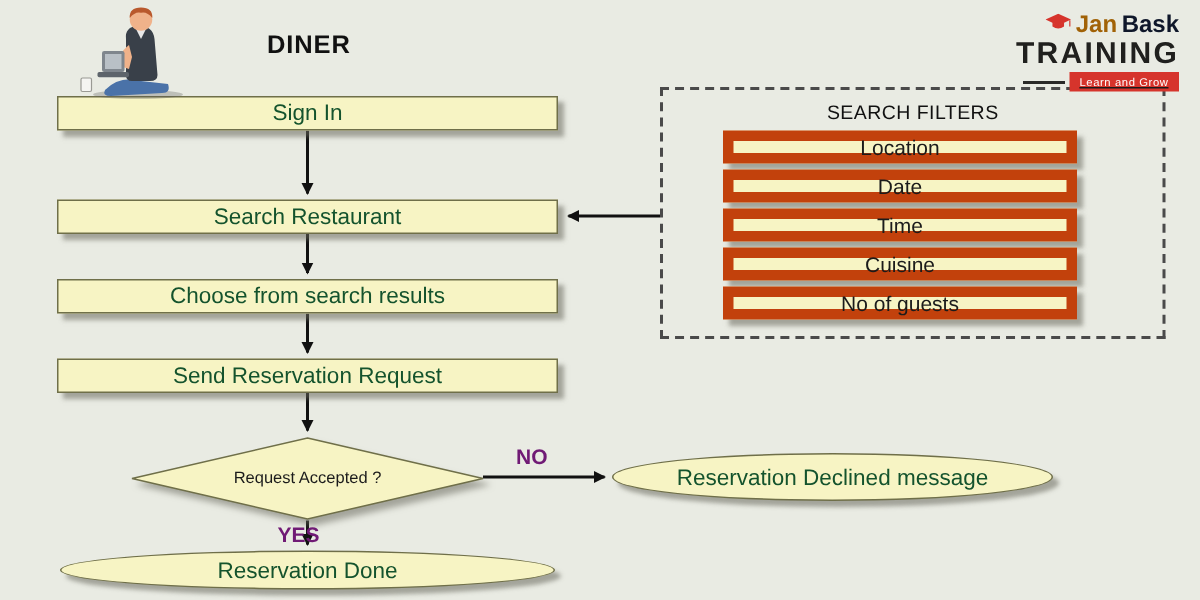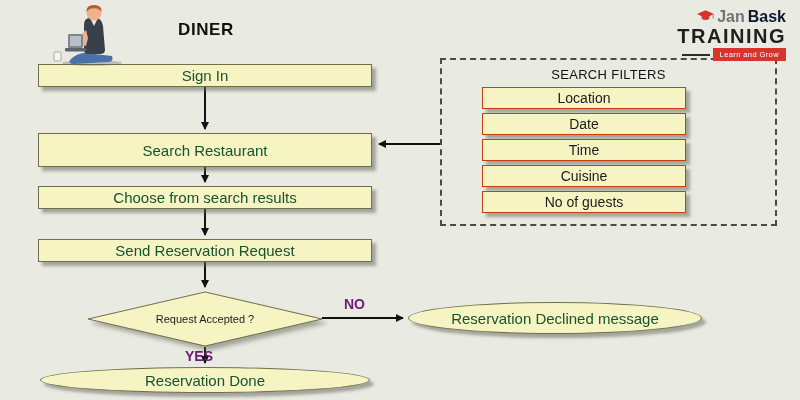--- a/index.html
+++ b/index.html
@@ -21,21 +21,21 @@
     display: flex;
     align-items: center;
     justify-content: center;
     font-size: 15px;
     color: #14532d;
     z-index: 2;
   }
   .ellipse { border-radius: 50%; }
 
   .n-signin   { left: 38px; top: 64px;  width: 334px; height: 23px; }
-  .n-search   { left: 38px; top: 133px; width: 334px; height: 34px; }
+  .n-search   { left: 38px; top: 133px; width: 334px; height: 23px; }
   .n-choose   { left: 38px; top: 186px; width: 334px; height: 23px; }
   .n-send     { left: 38px; top: 239px; width: 334px; height: 23px; }
   .n-done     { left: 40px; top: 367px; width: 330px; height: 26px; }
   .n-declined { left: 408px; top: 302px; width: 294px; height: 32px; }
 
   
   .diamond-wrap { position: absolute; left: 85px; top: 289px; width: 240px; height: 60px; z-index: 2; }
   .diamond-wrap svg { position: absolute; left: 0; top: 0; filter: drop-shadow(4px 4px 2px rgba(105,105,95,.55)); }
   .diamond-text {
     position: absolute; inset: 0;
@@ -63,36 +63,36 @@
   
   .filters {
     position: absolute; left: 440px; top: 58px; width: 337px; height: 168px;
     border: 2px dashed #4a4a4a; z-index: 2;
   }
   .filters-title {
     position: absolute; top: 7px; left: 0; width: 100%;
     text-align: center; font-size: 13px; letter-spacing: .3px; color: #111;
   }
   .filter-row {
-    position: absolute; left: 40px; width: 204px; height: 22px;
-    background: #f7f4c4; border: 1px solid #c2410c;
+    position: absolute; left: 40px; width: 236px; height: 22px;
+    background: #f7f4c4; border: 7px solid #c2410c;
     box-shadow: 4px 4px 3px rgba(105,105,95,.55);
     display: flex; align-items: center; justify-content: center;
     font-size: 14px;
   }
   .fr-0 { top: 27px; } .fr-1 { top: 53px; } .fr-2 { top: 79px; }
   .fr-3 { top: 105px; text-align: center; } .fr-4 { top: 131px; }
 
   
   .logo { position: absolute; right: 14px; top: 8px; z-index: 3; text-align: right; }
   .logo-line1 { display: flex; align-items: center; justify-content: flex-end; gap: 3px; }
-  .logo-jan  { color: #737373; font-weight: bold; font-size: 16px; text-align: right; }
+  .logo-jan  { color: #a16207; font-weight: bold; font-size: 16px; text-align: right; }
   .logo-bask { color: #0f172a; font-weight: bold; font-size: 16px; }
   .logo-line2 { font-size: 20px; font-weight: bold; color: #20201e; letter-spacing: 1.5px; line-height: 1.05; }
-  .logo-line3 { display: flex; align-items: center; justify-content: flex-end; margin-top: 1px; }
+  .logo-line3 { display: flex; align-items: center; justify-content: flex-end; margin-top: 1px; text-decoration: underline; }
   .logo-dash { display: inline-block; width: 28px; height: 2px; background: #2a2a28; margin-right: 3px; }
   .logo-tag {
     background: #d6342c; color: #ffffff; font-size: 7.5px;
     padding: 2px 7px; letter-spacing: .4px;
   }
 </style>
 </head>
 <body>
 
 <svg class="arrows" width="800" height="400" viewBox="0 0 800 400">

